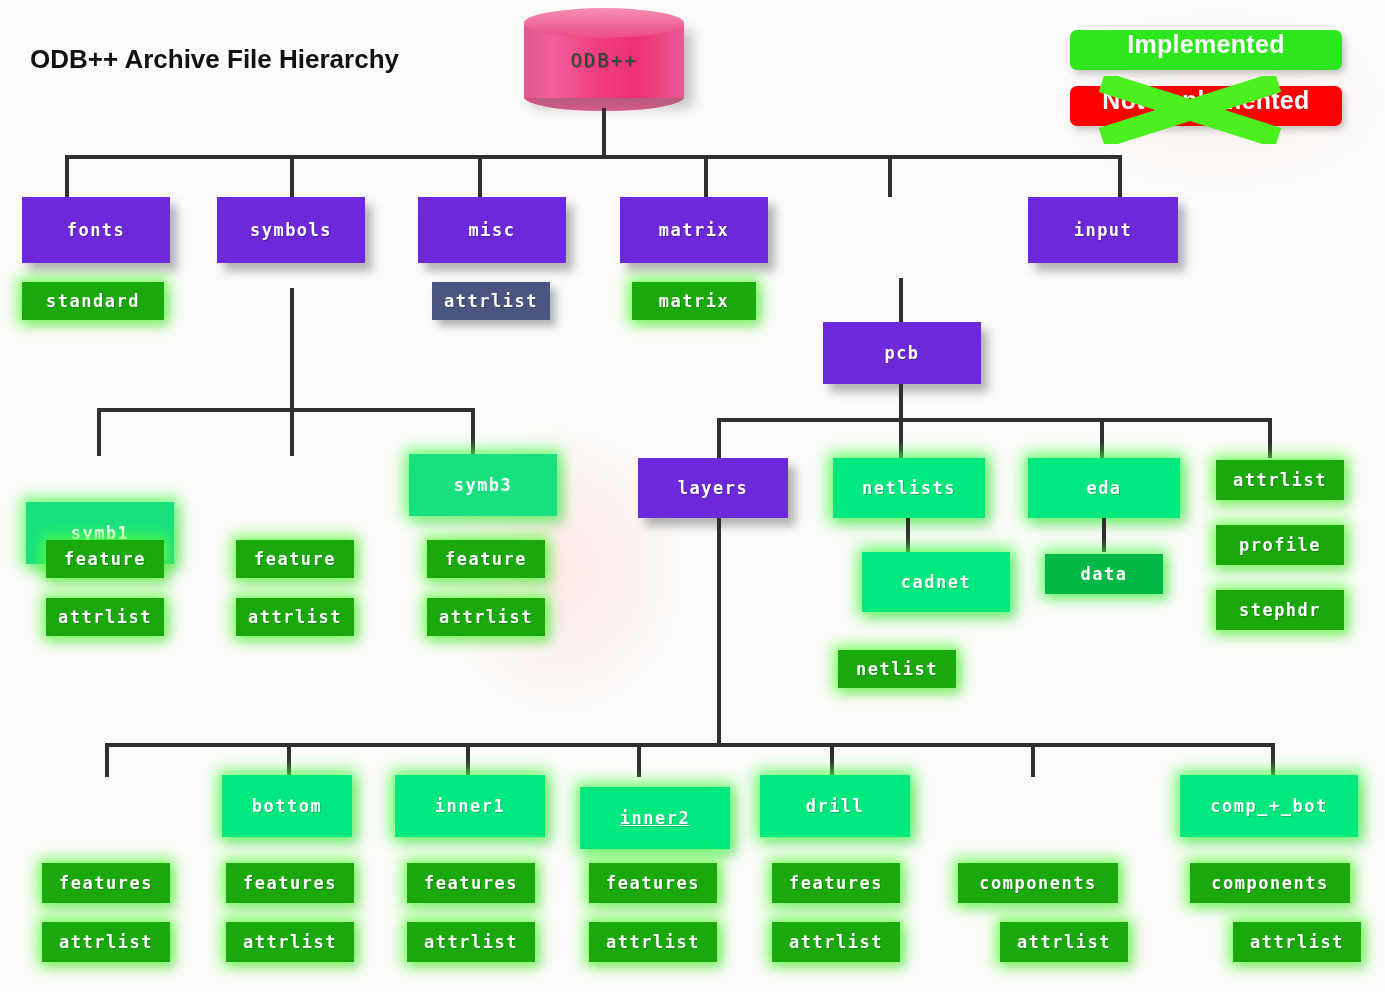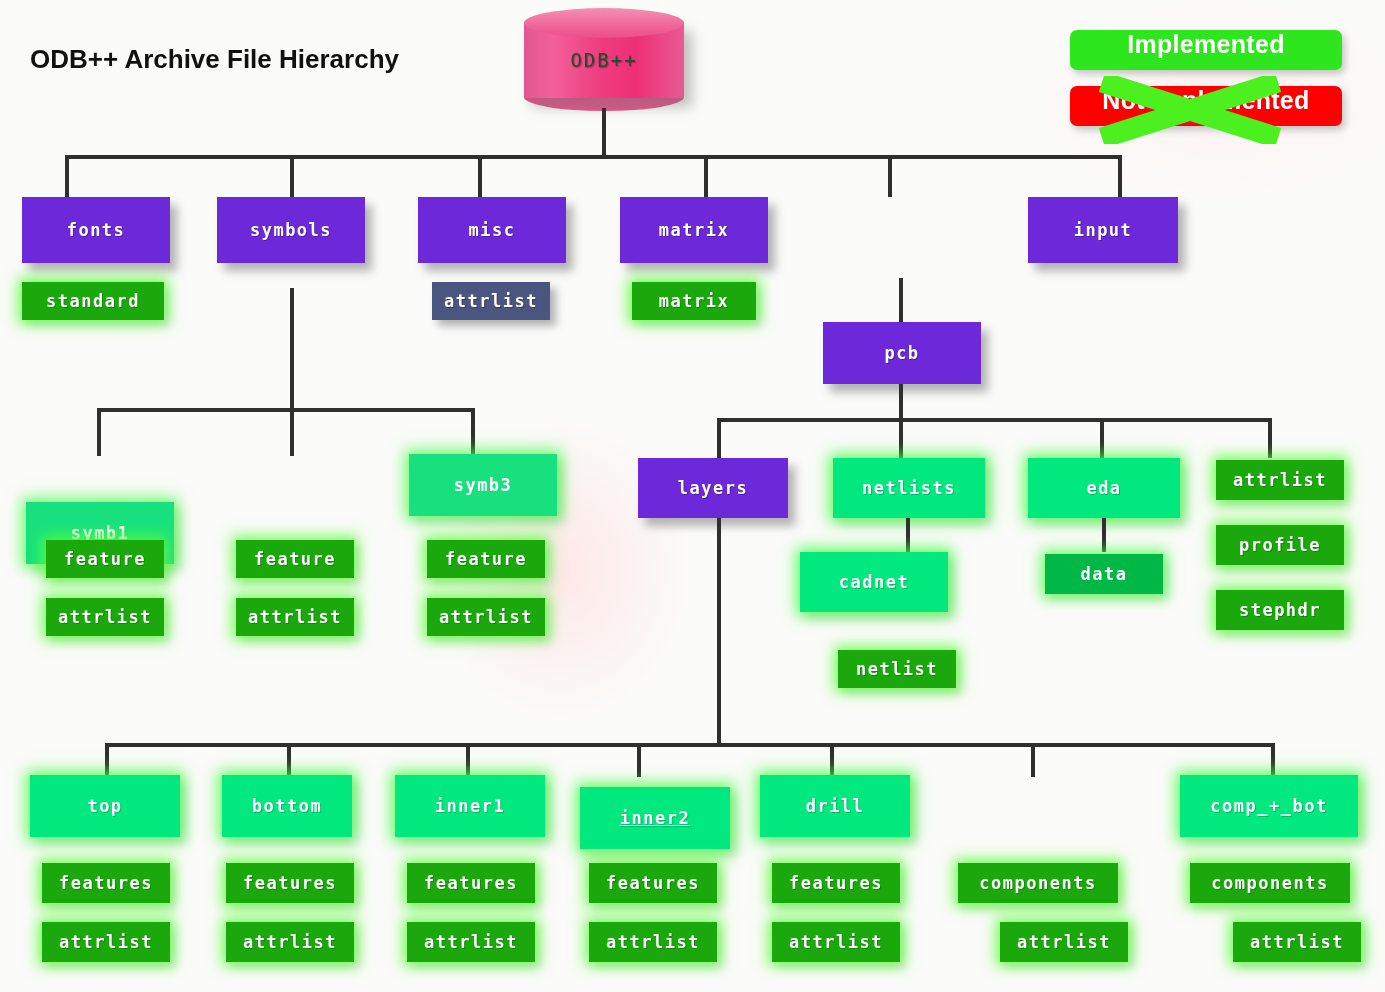--- a/index.html
+++ b/index.html
@@ -231,21 +231,21 @@
   <div class="ln v" style="left:1268px;top:418px;height:40px;"></div>
 
   <div class="box blue" style="left:638px;top:458px;width:150px;height:60px;">
     <span>layers</span>
     </div>
 
   <div class="box spring" style="left:833px;top:458px;width:152px;height:60px;">
     <span>netlists</span>
     </div>
   <div class="ln v" style="left:906px;top:518px;height:34px;"></div>
-  <div class="box spring" style="left:800px;top:552px;width:148px;height:60px;">
+  <div class="box spring" style="left:862px;top:552px;width:148px;height:60px;">
     <span>cadnet</span>
     </div>
   <div class="box green" style="left:838px;top:650px;width:118px;height:38px;">
     <span>netlist</span>
     </div>
 
   <div class="box spring" style="left:1028px;top:458px;width:152px;height:60px;justify-content:center;">
     <span>eda</span>
     </div>
   <div class="ln v" style="left:1102px;top:518px;height:34px;"></div>
@@ -266,23 +266,20 @@
   <div class="ln v" style="left:717px;top:518px;height:227px;"></div>
   <div class="ln h" style="left:105px;top:743px;width:1170px;"></div>
   <div class="ln v" style="left:105px;top:743px;height:34px;"></div>
   <div class="ln v" style="left:287px;top:743px;height:34px;"></div>
   <div class="ln v" style="left:466px;top:743px;height:34px;"></div>
   <div class="ln v" style="left:637px;top:743px;height:34px;"></div>
   <div class="ln v" style="left:830px;top:743px;height:34px;"></div>
   <div class="ln v" style="left:1031px;top:743px;height:34px;"></div>
   <div class="ln v" style="left:1271px;top:743px;height:34px;"></div>
 
-  <div class="box spring" style="left:30px;top:775px;width:150px;height:62px;">
-    <span>top</span>
-    </div>
   <div class="box green" style="left:42px;top:863px;width:128px;height:40px;">
     <span>features</span>
     </div>
   <div class="box green" style="left:42px;top:922px;width:128px;height:40px;">
     <span>attrlist</span>
     </div>
 
   <div class="box spring" style="left:222px;top:775px;width:130px;height:62px;">
     <span>bottom</span>
     </div>

